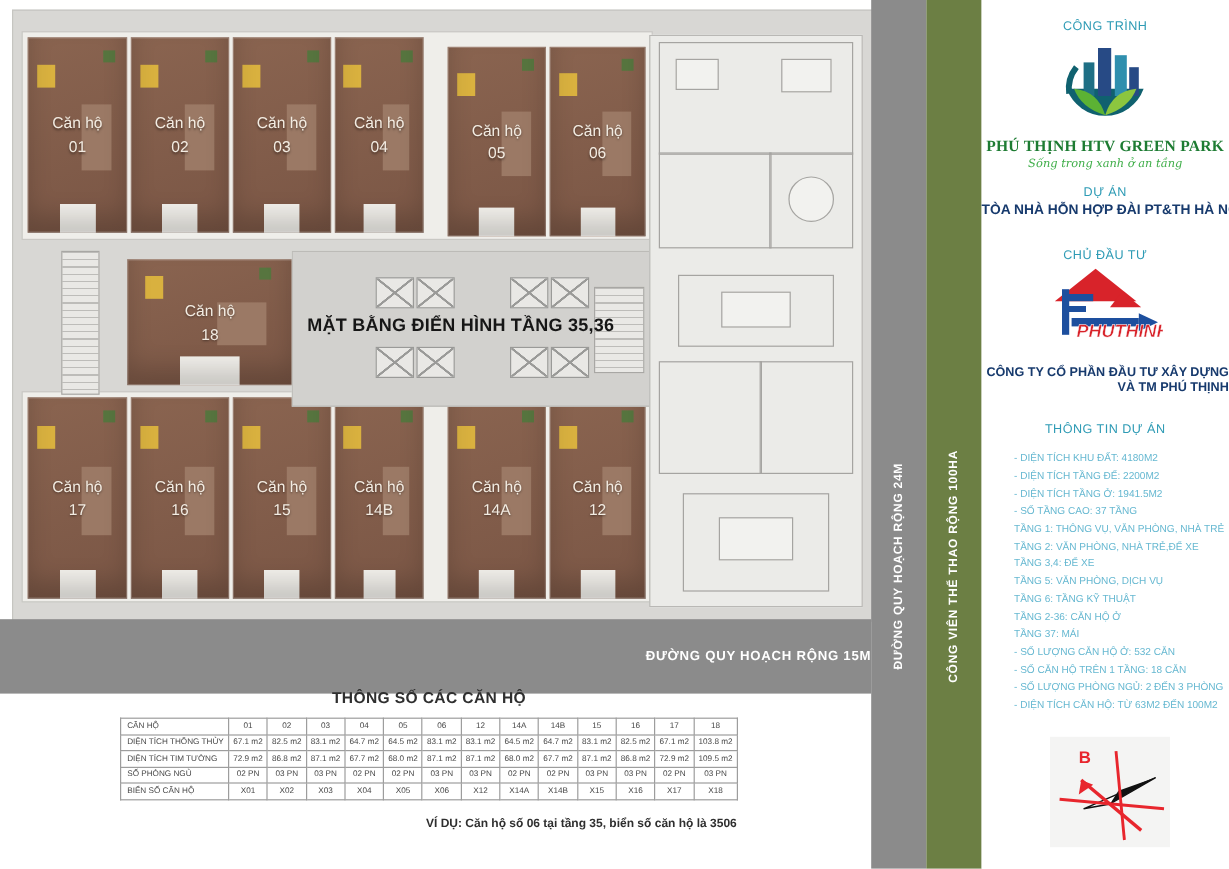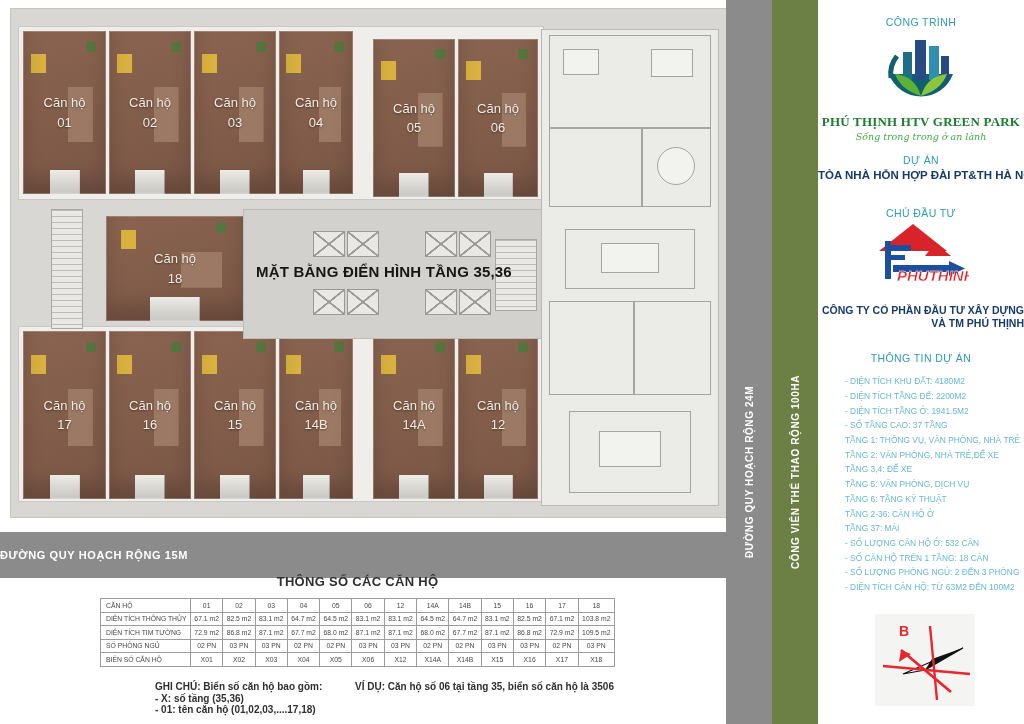--- a/index.html
+++ b/index.html
@@ -33,22 +33,22 @@
   .lr{position:absolute;border:1px solid #a5a4a1;background:transparent;}
   .lr-f{position:absolute;border:1px solid #a5a4a1;background:#f2f2ef;}
 
   
   .vbar{position:absolute;top:0;height:724px;width:46px;}
   #bar-24{left:726px;background:#8b8b8b;}
   #bar-park{left:772px;background:#6c7f44;}
   .vbar-text{position:absolute;left:0;width:46px;top:372px;height:200px;display:flex;align-items:center;justify-content:center;
         writing-mode:vertical-rl;transform:rotate(180deg);color:#ffffff;font-size:10px;font-weight:600;
         letter-spacing:.6px;white-space:nowrap;}
-  #bar-15{position:absolute;left:0;top:516px;width:726px;height:46px;background:#8b8b8b;
-        display:flex;align-items:center;justify-content:flex-start;color:#ffffff;font-size:11px;font-weight:600;letter-spacing:.6px;margin-top:16px;}
+  #bar-15{position:absolute;left:0;top:516px;width:726px;height:62px;background:#8b8b8b;
+        display:flex;align-items:center;justify-content:flex-end;color:#ffffff;font-size:11px;font-weight:600;letter-spacing:.6px;}
 
   
   #specs-title{position:absolute;left:100px;top:574px;width:515px;text-align:center;
         font-size:13px;font-weight:bold;color:#2f2f2f;letter-spacing:.3px;}
   #specs-table{position:absolute;left:100px;top:598px;width:515px;border-collapse:collapse;}
   #specs-table td{border:1px solid #9d9d9d;color:#474747;font-size:6.8px;height:12.5px;
         padding:0 2px;text-align:center;white-space:nowrap;}
   #specs-table td.rowhead{text-align:left;padding-left:5px;width:82px;}
   #notes{position:absolute;left:155px;top:681px;font-size:10px;color:#2f2f2f;font-weight:600;line-height:1.15;}
   #notes .sub{font-weight:600;}
@@ -255,43 +255,38 @@
           <td>X14A</td>
           <td>X14B</td>
           <td>X15</td>
           <td>X16</td>
           <td>X17</td>
           <td>X18</td>
         </tr>
       </tbody>
     </table>
 
-  <div id="notes">
-    <div>GHI CHÚ:  Biển số căn hộ bao gồm:</div>
-    <div class="sub">- X: số tầng (35,36)</div>
-    <div class="sub">- 01: tên căn hộ (01,02,03,....17,18)</div>
-  </div>
   <div id="vi-du">VÍ DỤ:  Căn hộ số 06 tại tầng 35, biển số căn hộ là 3506</div>
 
   <div id="panel">
     <div class="teal-h" id="congtrinh">CÔNG TRÌNH</div>
 
     <svg id="brand-logo" width="84" height="78" viewBox="0 0 84 78">
       <path d="M10 40 a34 34 0 0 0 64 0 z" fill="#10616f"></path>
       <path d="M12 44 a32 30 0 0 1 6 -22" fill="none" stroke="#10616f" stroke-width="5"></path>
       <rect x="24" y="18" width="9" height="28" fill="#1e6f85"></rect>
       <rect x="36" y="6" width="11" height="40" fill="#274a85"></rect>
       <rect x="50" y="12" width="10" height="34" fill="#2f8fae"></rect>
       <rect x="62" y="22" width="8" height="24" fill="#274a85"></rect>
       <path d="M42 62 q-20 -6 -26 -22 q20 2 26 22 z" fill="#5cb234"></path>
       <path d="M42 62 q20 -6 26 -22 q-20 2 -26 22 z" fill="#8cc63f"></path>
     </svg>
 
     <div id="brand-name">PHÚ THỊNH HTV GREEN PARK</div>
-    <div id="brand-slogan">Sống trong trong ở an lành</div>
+    <div id="brand-slogan">Sống trong xanh ở an tầng</div>
 
     <div class="teal-h" id="duan">DỰ ÁN</div>
     <div id="project-name">TÒA NHÀ HỖN HỢP ĐÀI PT&amp;TH HÀ NỘI</div>
 
     <div class="teal-h" id="chudautu">CHỦ ĐẦU TƯ</div>
 
     <svg id="investor-logo" width="96" height="62" viewBox="0 0 96 62">
       <polygon points="40,1 74,28 6,28" fill="#d8232a"></polygon>
       <polygon points="62,20 78,33 52,33" fill="#d8232a"></polygon>
       <rect x="12" y="18" width="6" height="38" fill="#1d4f9e"></rect>

